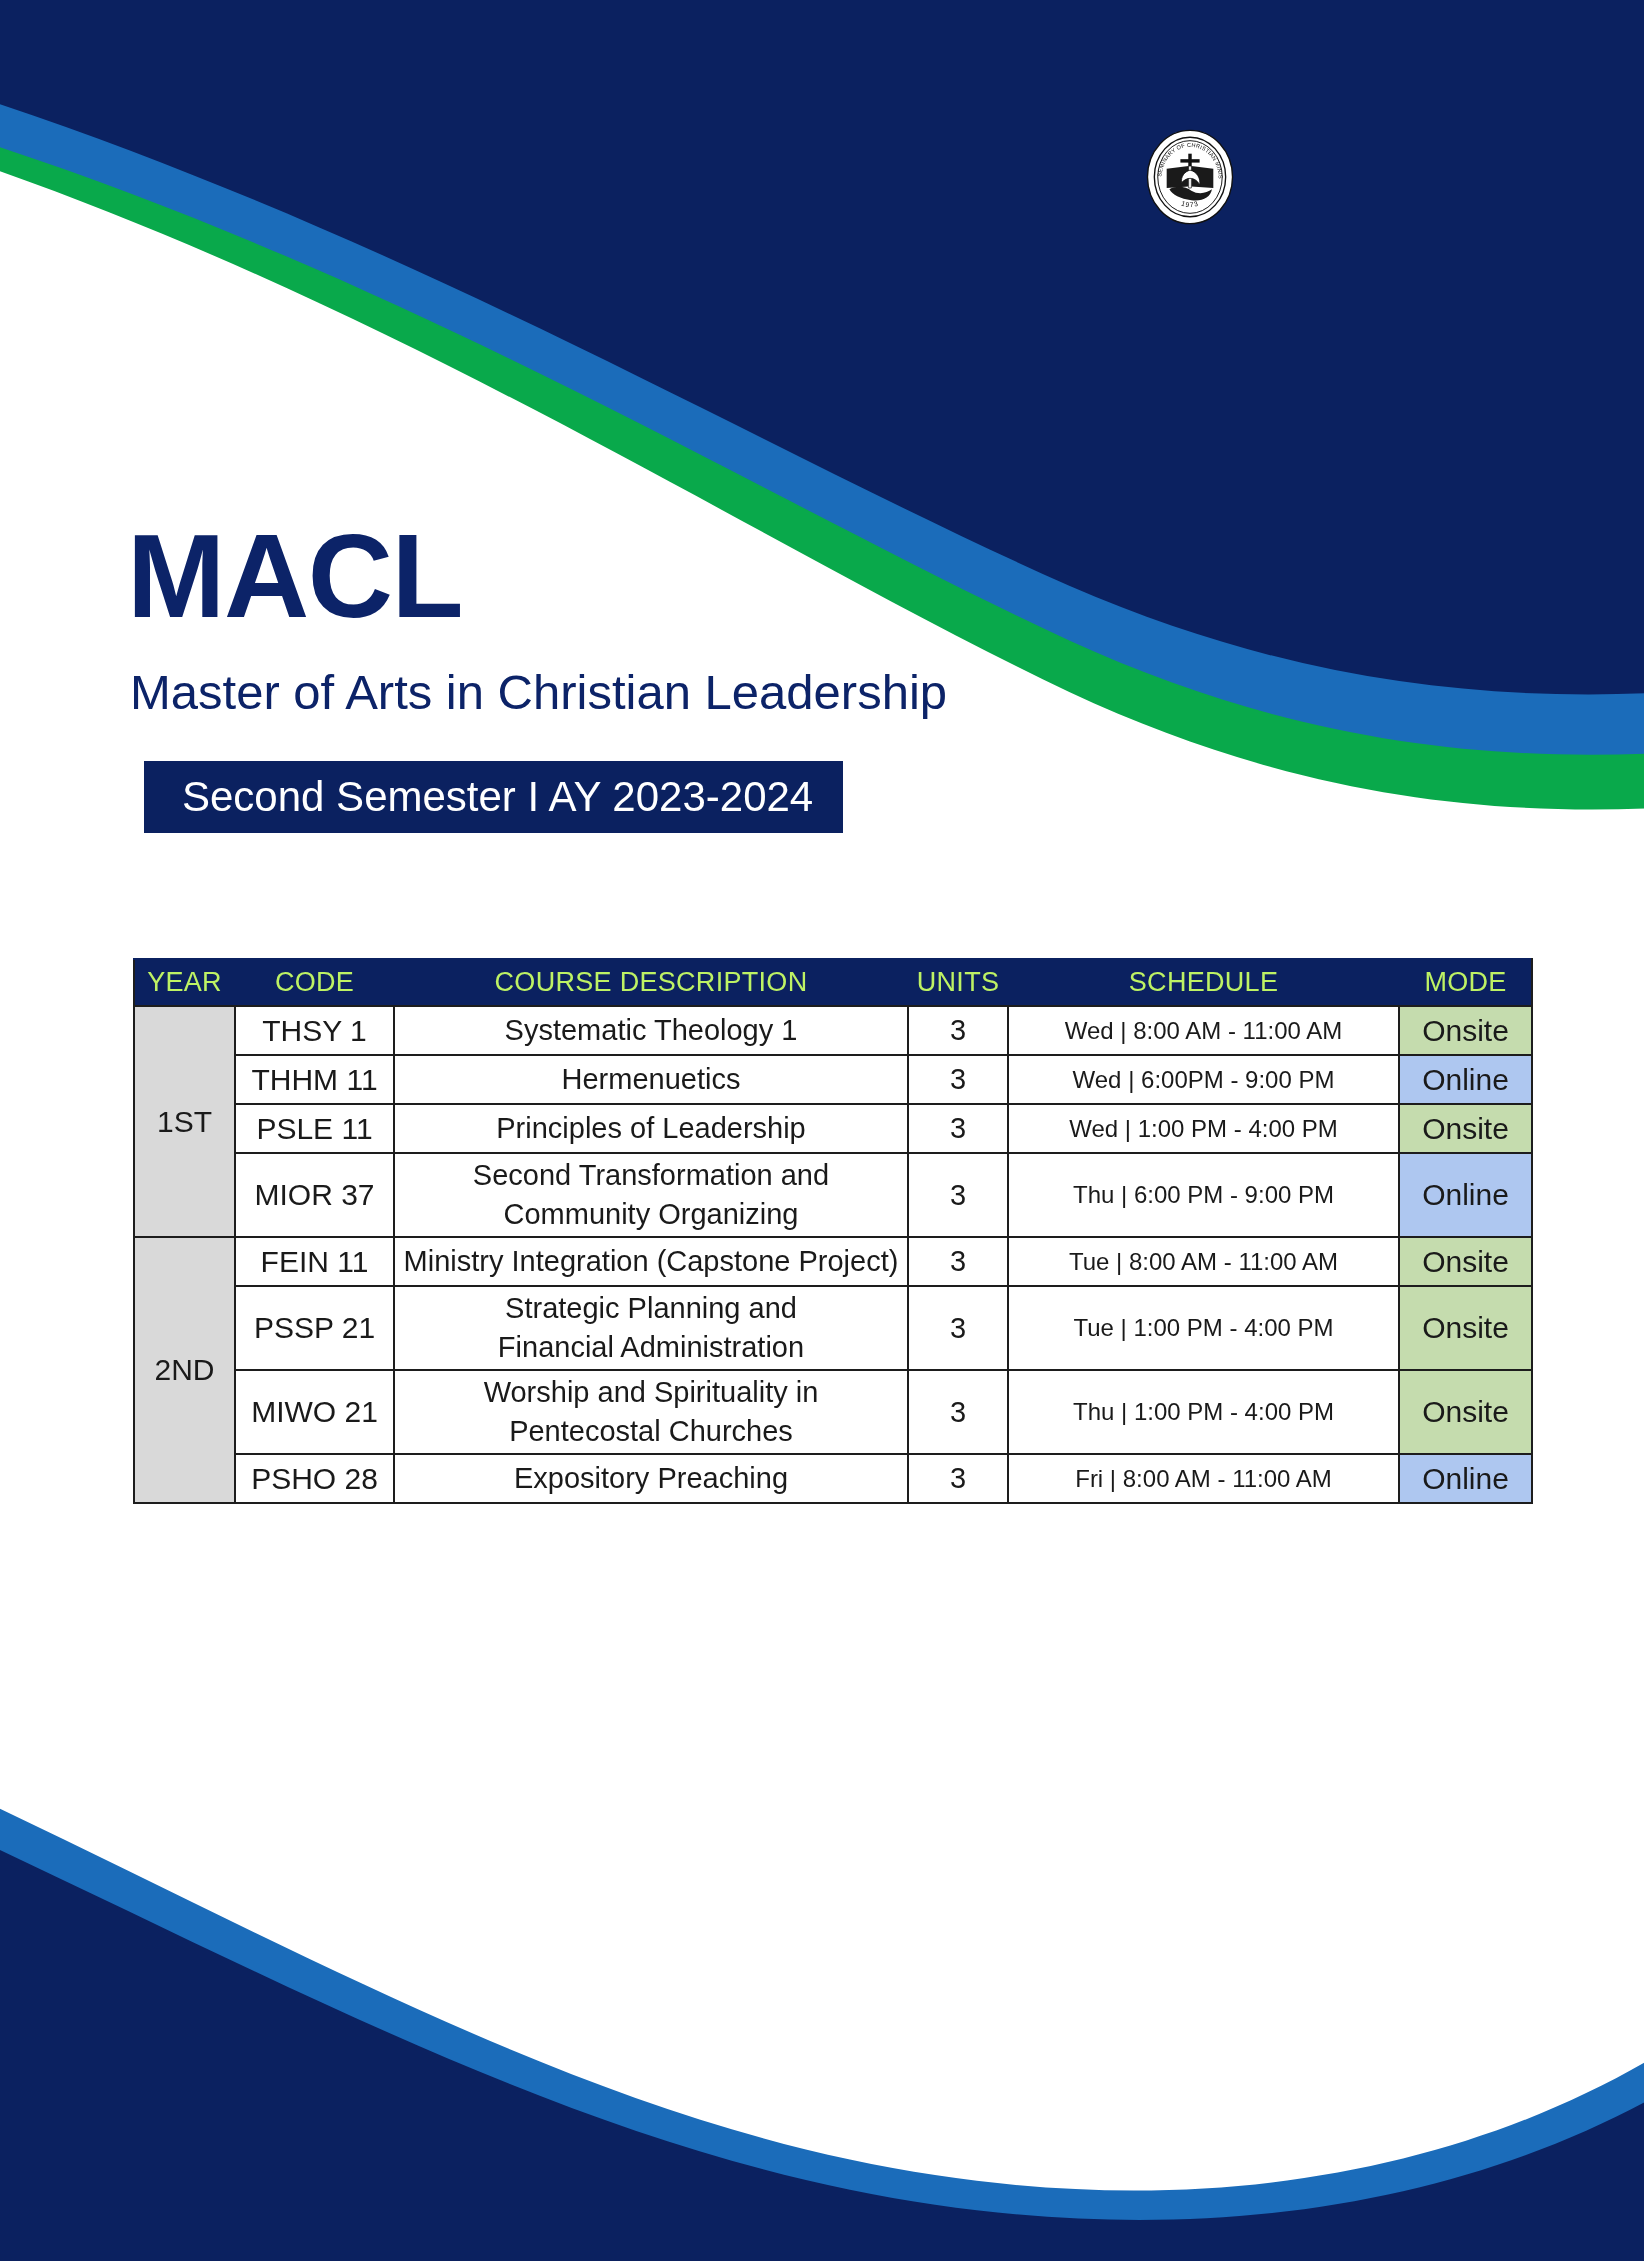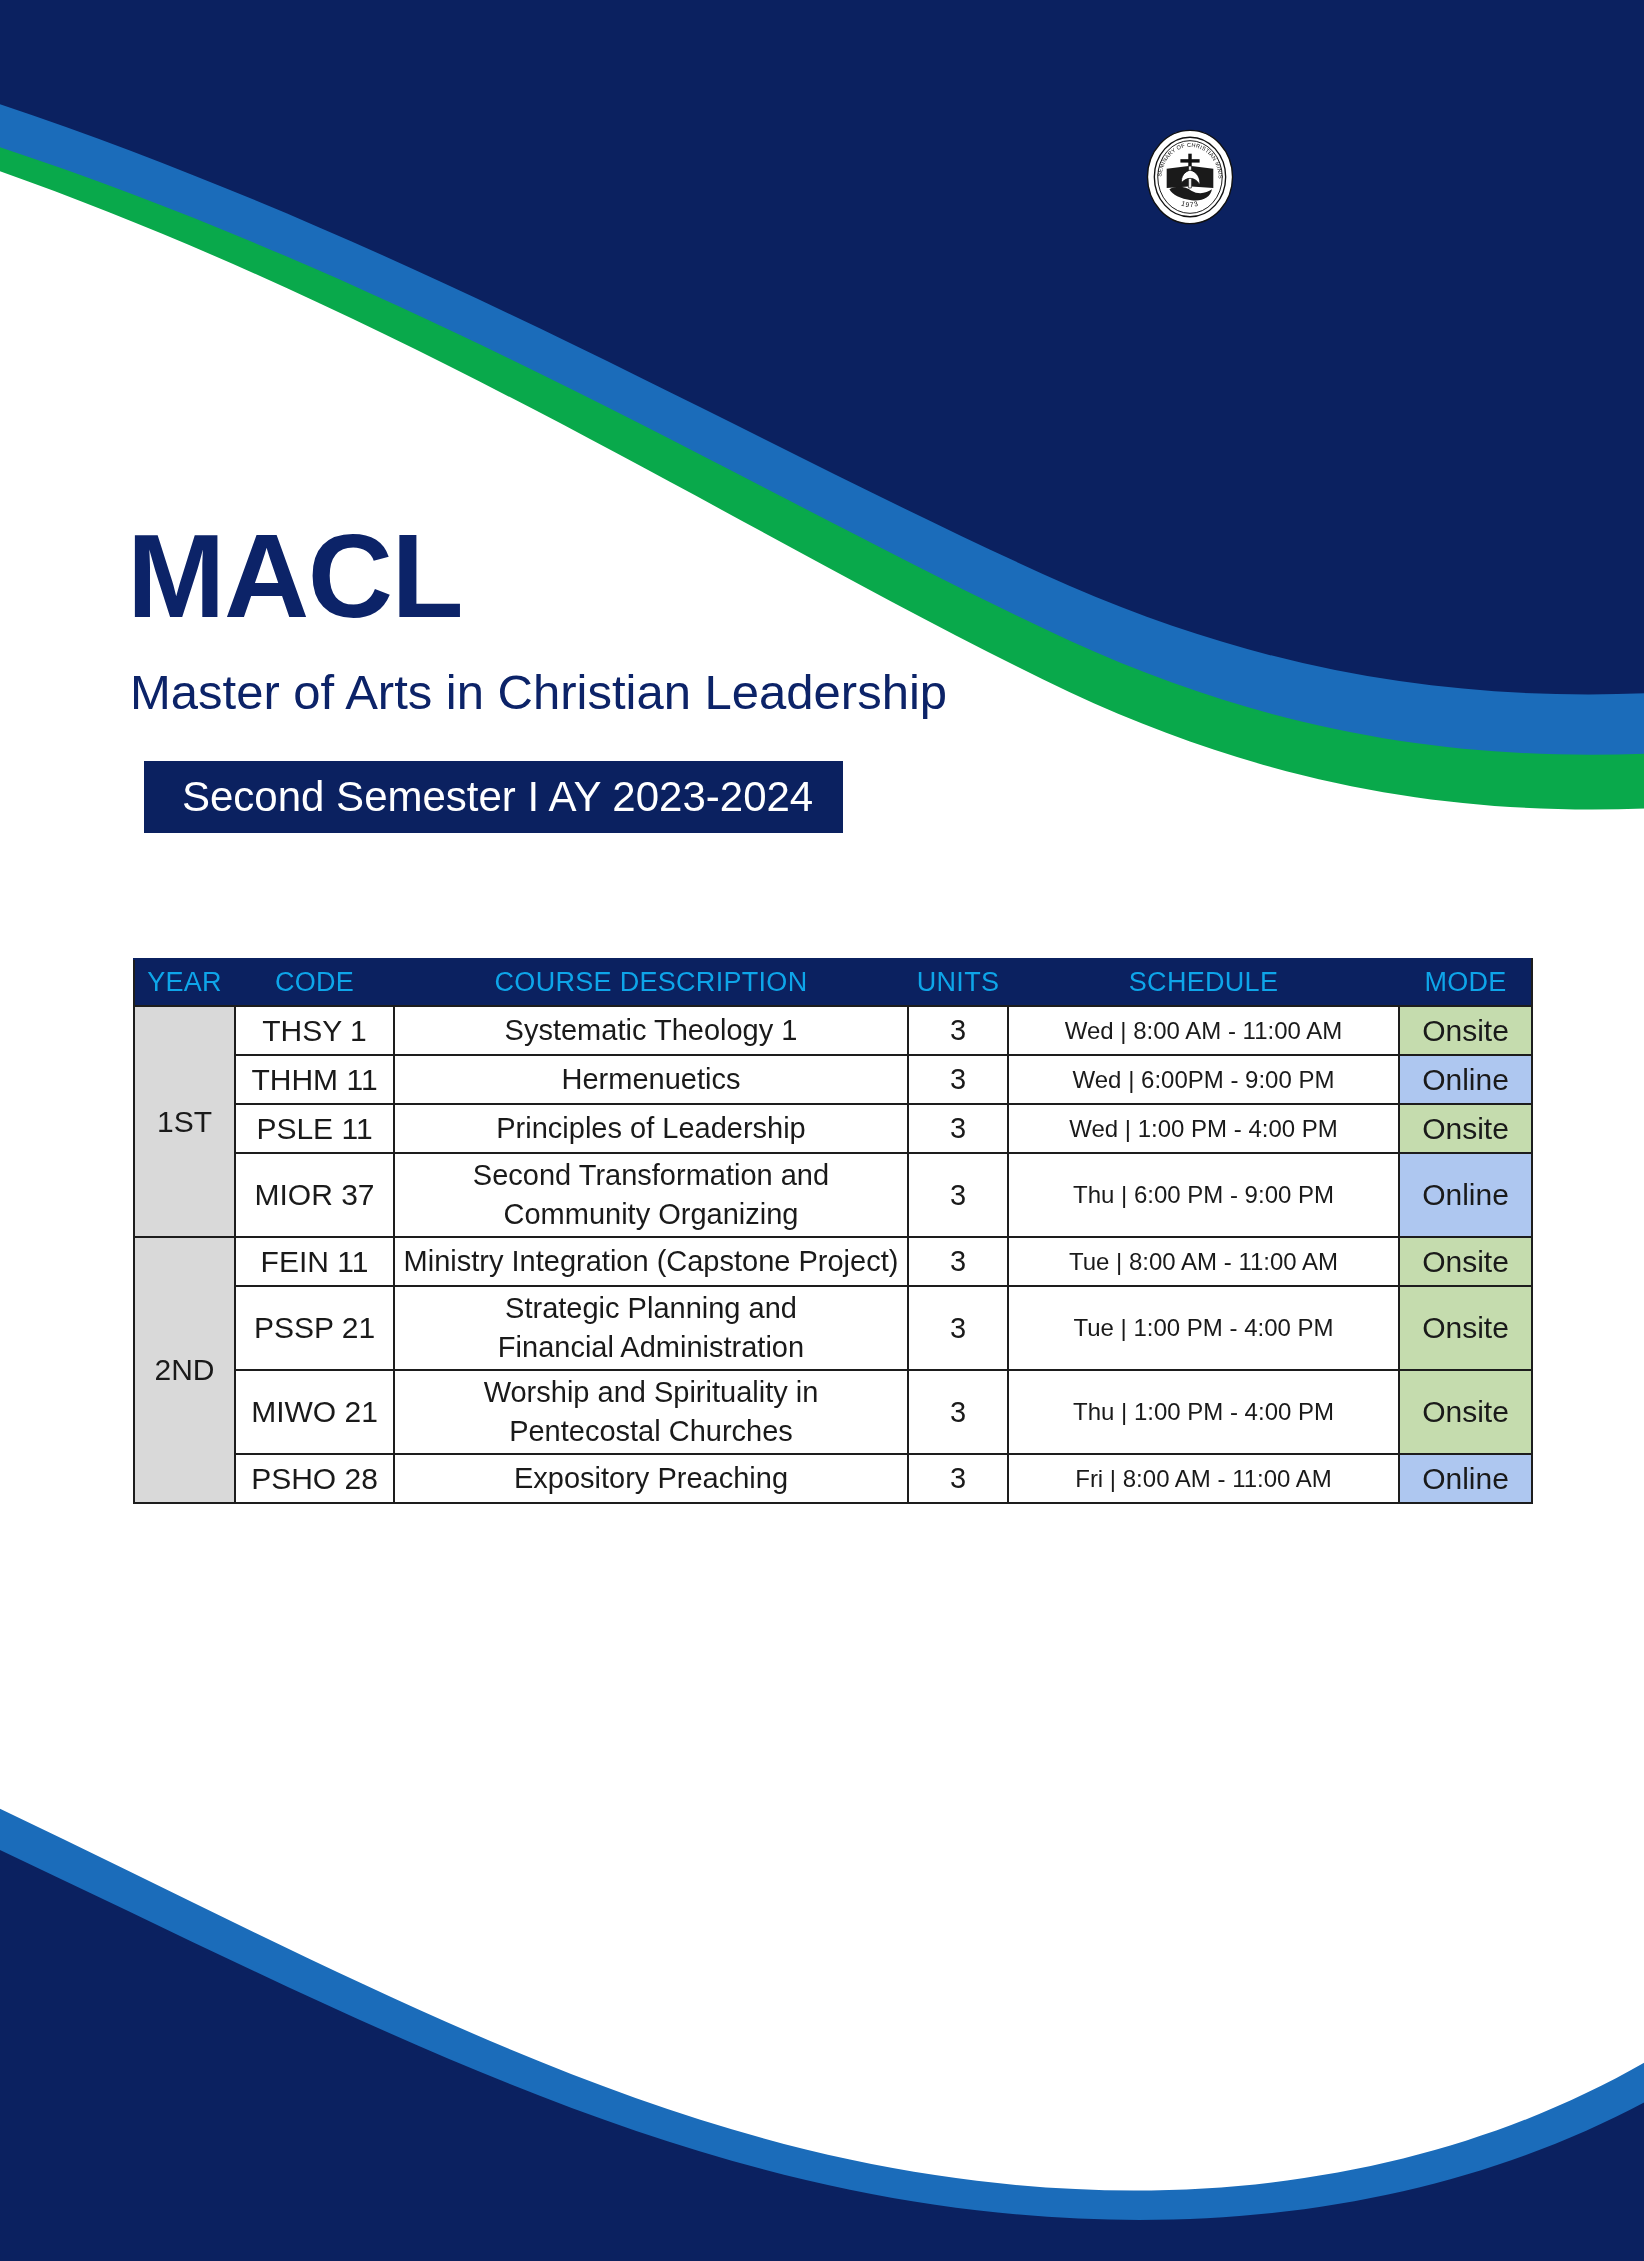--- a/index.html
+++ b/index.html
@@ -102,21 +102,21 @@
   }
   table.schedule th,
   table.schedule td {
     border: 2.1px solid #1d1d1d;
     text-align: center;
     vertical-align: middle;
     padding: 0 4.1px;
   }
   table.schedule thead th {
     background: #0B2160;
-    color: #0ea5e9;
+    color: #bef264;
     font-weight: 400;
     font-size: 27px;
     height: 45px;
     letter-spacing: 0.3px;
     border-color: #0B2160;
     border-bottom: 2.1px solid #1d1d1d;
   }
   table.schedule thead th.col-year { border-left: 2.1px solid #1d1d1d; }
   table.schedule thead th.col-mode { border-right: 2.1px solid #1d1d1d; }
 

